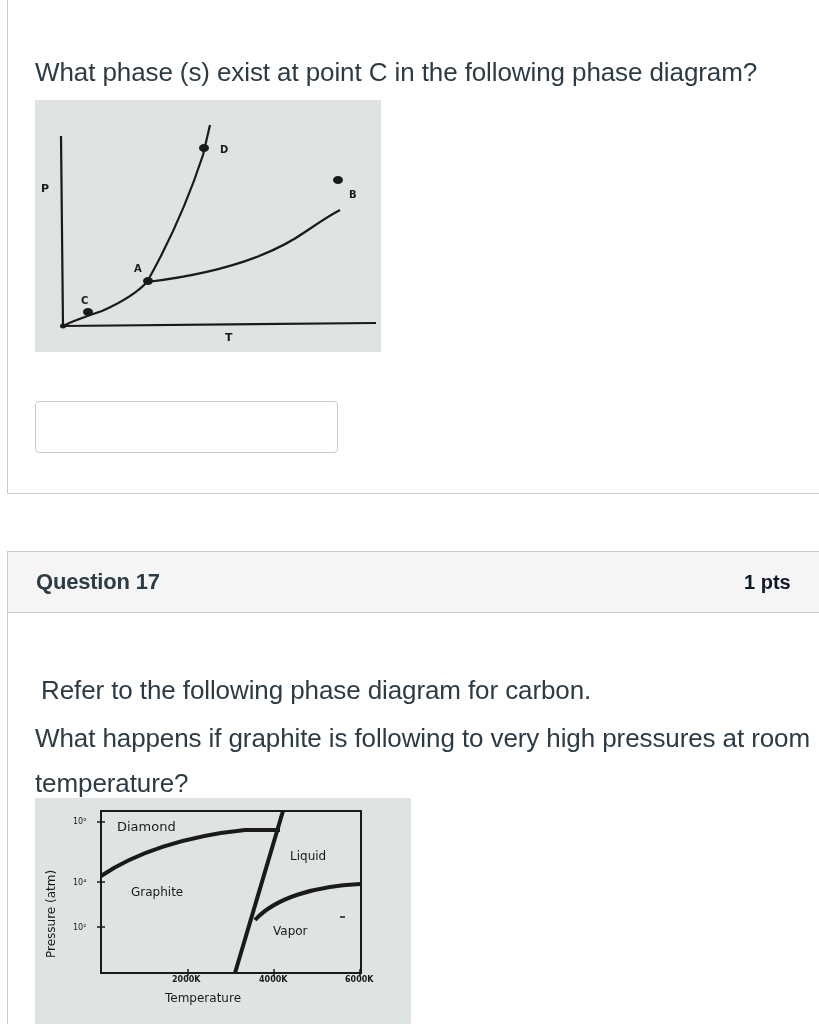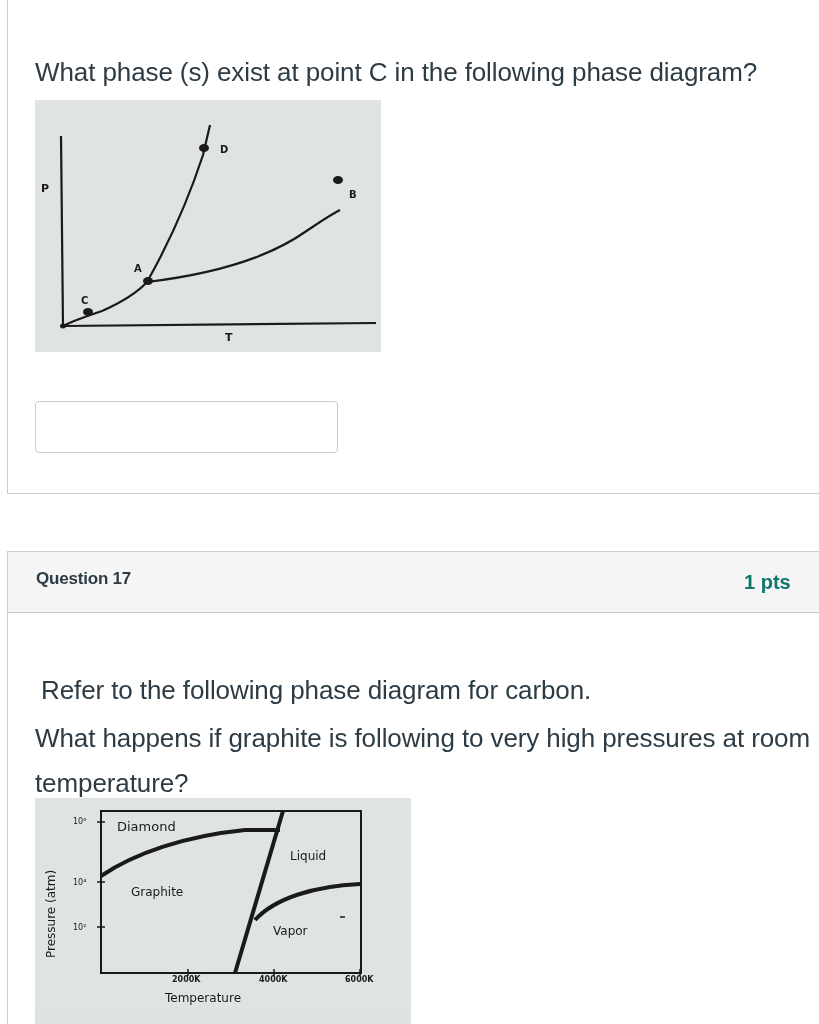--- a/index.html
+++ b/index.html
@@ -27,25 +27,25 @@
 
   .card2 {
     position: absolute; left: 7px; top: 551px; width: 830px; height: 480px;
     border-left: 1px solid #c7cdd1; border-top: 1px solid #c7cdd1; background: #fff;
   }
   .card2-header {
     position: absolute; left: 0; top: 0; width: 100%; height: 61px;
     background: #f5f5f5; border-bottom: 1px solid #c7cdd1;
   }
   .q-title {
-    position: absolute; left: 28px; top: 17px; font-size: 17px; font-weight: bold;
+    position: absolute; left: 28px; top: 17px; font-size: 22px; font-weight: bold;
     color: #2d3b45; letter-spacing: -0.2px;
   }
   .q-pts {
-    position: absolute; left: 736px; top: 19px; font-size: 20px; font-weight: bold; color: #0f766e;
+    position: absolute; left: 736px; top: 19px; font-size: 20px; font-weight: bold; color: #0f172a;
   }
   .fig2 {
     position: absolute; left: 35px; top: 798px; width: 376px; height: 264px;
     background: #dde3e2;
     text-align: right;
   }
   svg text { font-family: "DejaVu Sans", sans-serif; }
 </style>
 </head>
 <body>

